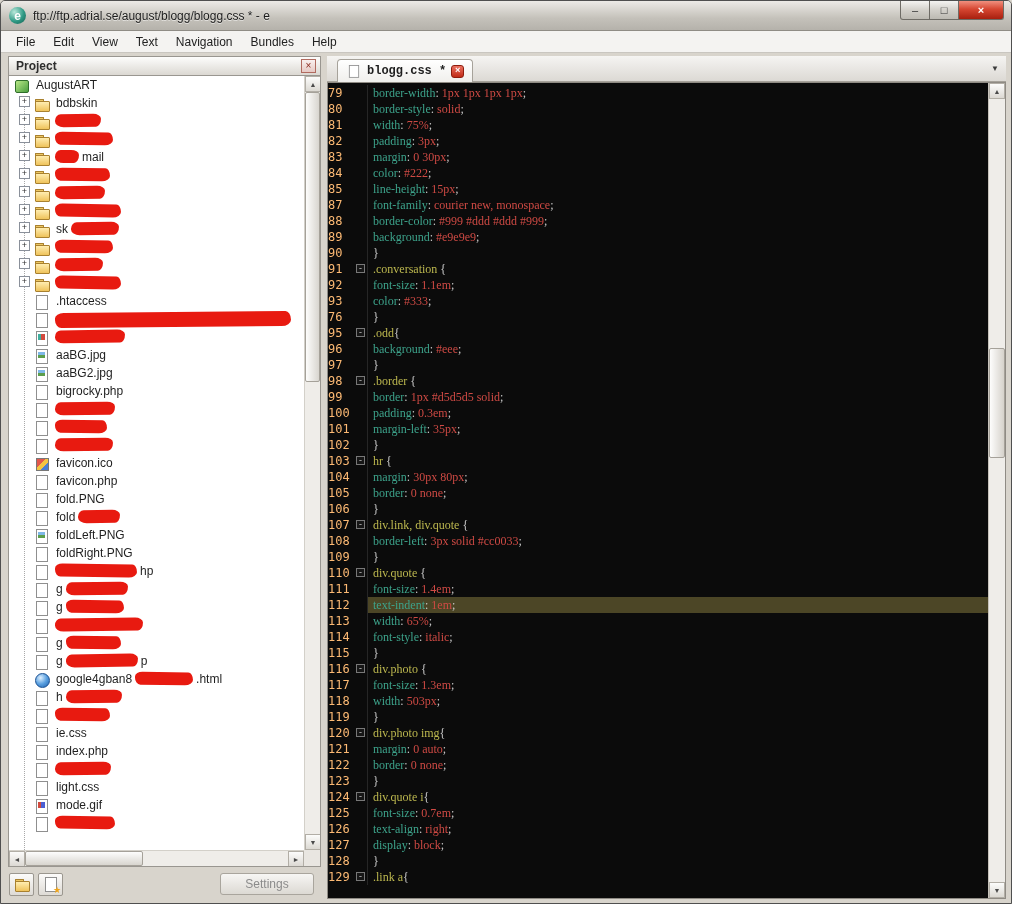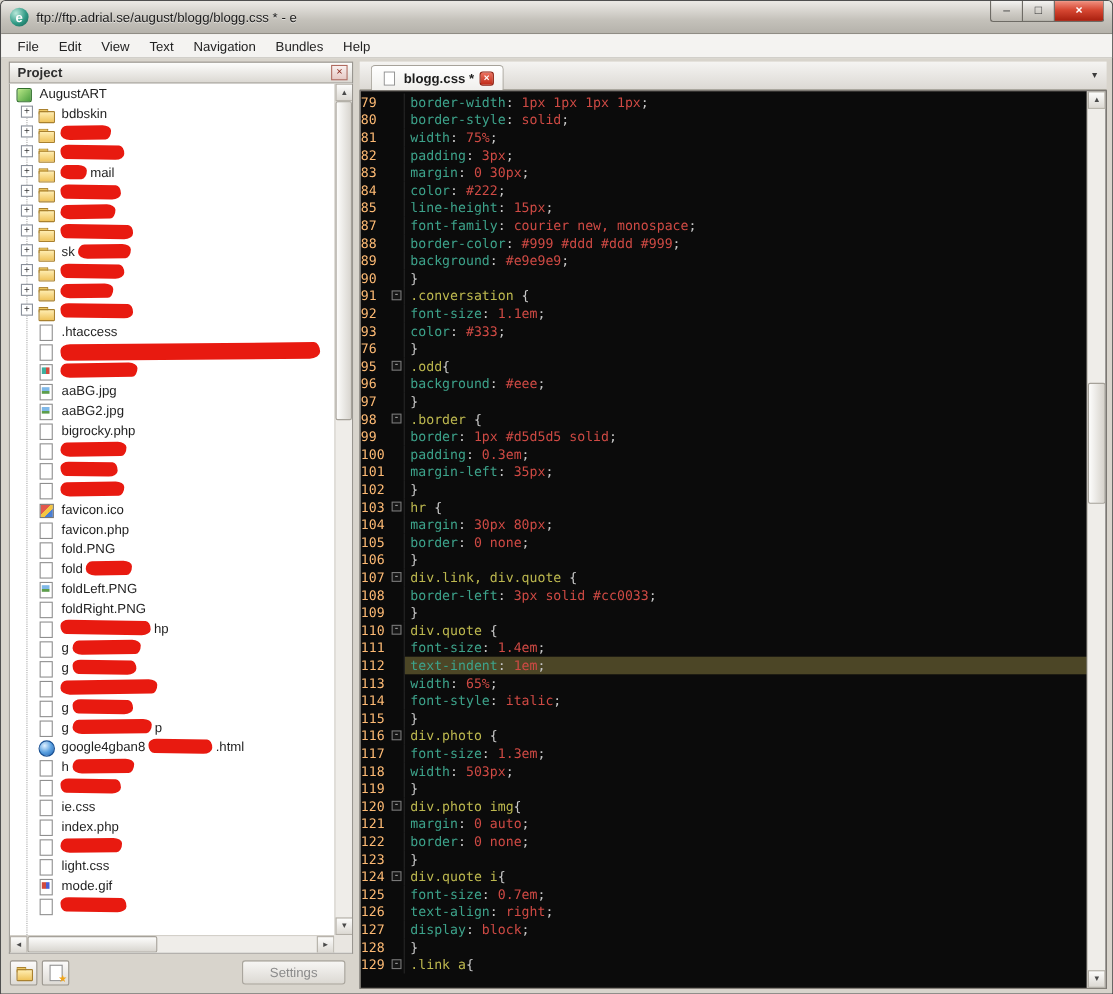--- a/index.html
+++ b/index.html
@@ -70,33 +70,33 @@
   
   .panel-toolbar { height: 32px; display: flex; align-items: center; gap: 4px; padding: 5px 3px 3px 1px; flex: none; }
   .tool-btn { width: 25px; height: 23px; border: 1px solid #9b978f; border-radius: 2px; background: linear-gradient(#fcfbfa, #dedbd5); display: flex; align-items: center; justify-content: center; position: relative; }
   .tool-btn .tree-icon { margin: 0; }
   .star-badge { position: absolute; right: 1px; bottom: 0; font-size: 9px; color: #f0a418; line-height: 9px; }
   .settings-btn { margin-left: auto; margin-right: 4px; width: 94px; height: 22px; border: 1px solid #a9a59d; border-radius: 3px; background: linear-gradient(#f7f6f4, #dcd9d3); color: #8b8b8b; font-size: 12px; display: flex; align-items: center; justify-content: center; }
 
   
   .editor-area { position: absolute; left: 326px; top: 2px; right: 5px; bottom: 4px; }
   .tabbar { position: relative; height: 26px; background: linear-gradient(#f5f4f2, #dcd9d4); border-bottom: 1px solid #a6a29a; display: flex; align-items: flex-end; padding-left: 10px; }
-  .tab { height: 23px; background: linear-gradient(#ffffff, #f0efec); border: 1px solid #a6a29a; border-bottom: none; border-radius: 4px 4px 0 0; display: flex; align-items: center; gap: 5px; padding: 0 8px; margin-bottom: -1px; box-shadow: inset 0 1px 0 #fff; }
+  .tab { height: 23px; background: linear-gradient(#ffffff, #f0efec); border: 1px solid #a6a29a; border-bottom: none; border-radius: 4px 4px 0 0; display: flex; align-items: center; gap: 5px; padding: 0 8px; margin-bottom: -1px; box-shadow: inset 0 1px 0 #fff; font-family: Liberation Mono, monospace; }
   .tab-icon { transform: scale(0.85); margin: 0; }
   .tab-label { font-size: 12px; font-weight: bold; color: #1e1e1e; }
   .tab-close { width: 13px; height: 13px; border-radius: 3px; border: 1px solid #8e1d0e; background: linear-gradient(#ec7261, #c02a17); color: #fff; font-size: 9px; line-height: 11px; text-align: center; font-weight: bold; }
   .tab-list-arrow { position: absolute; right: 7px; top: 8px; font-size: 8px; color: #3c3c3c; }
 
   .editor-body { position: absolute; top: 26px; left: 0; right: 0; bottom: 0; border: 1px solid #8f8b84; background: #0b0b0b; }
   .code-area { position: absolute; top: 0; left: 0; right: 17px; bottom: 0; overflow: hidden; padding-top: 2px; font-family: "DejaVu Sans Mono", monospace; font-size: 12px; }
   .code-line { height: 16px; line-height: 16px; display: flex; }
   .ln { width: 26px; text-align: left; color: #fdba74; flex: none; }
   .fold-col { width: 14px; flex: none; position: relative; border-right: 1px solid #262626; }
   .fold-box { position: absolute; left: 2px; top: 3px; width: 9px; height: 9px; border: 1px solid #787878; background: #161616; color: #c4c4c4; font-size: 9px; line-height: 7px; text-align: center; }
-  .code-text { flex: 1; padding-left: 5px; white-space: pre; }
+  .code-text { flex: 1; padding-left: 5px; white-space: pre; font-family: Liberation Serif, serif; }
   .code-line.cur .code-text { background: #4c4626; }
   .tk-p { color: #3da38b; }
   .tk-v { color: #cf4a44; }
   .tk-s { color: #bdb84f; }
   .tk-o { color: #c8c8c8; }
 
   .code-scroll { position: absolute; top: 0; right: 0; bottom: 0; width: 17px; background: #efede9; border-left: 1px solid #c7c3bb; }
   .code-scroll .scroll-btn { position: absolute; left: 0; top: 0; width: 16px; }
   .code-scroll .btn-bottom { top: auto; bottom: 0; }
   .code-vthumb { position: absolute; left: 0; top: 265px; width: 16px; height: 110px; background: linear-gradient(90deg, #fdfdfc, #d6d2cb); border: 1px solid #a5a199; border-radius: 2px; }

